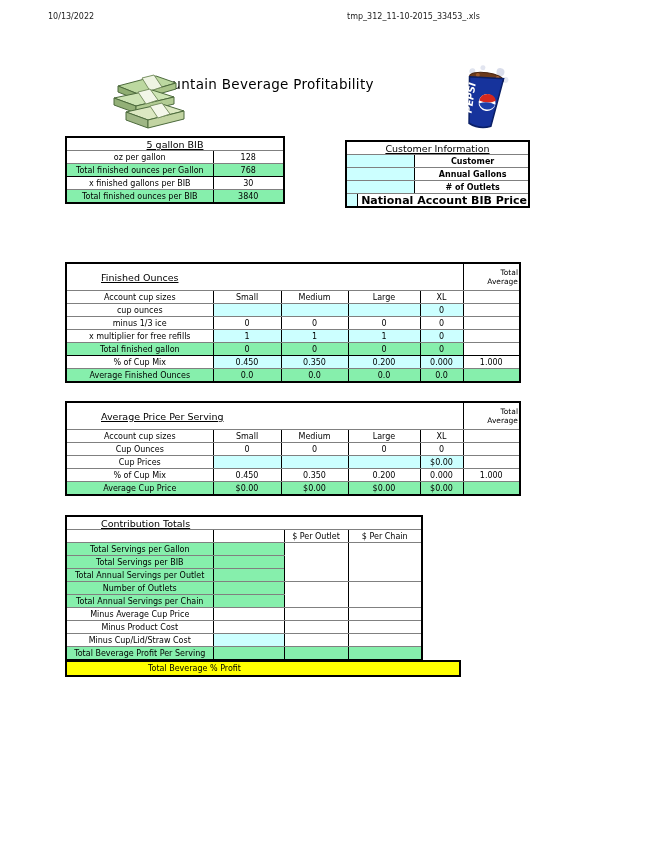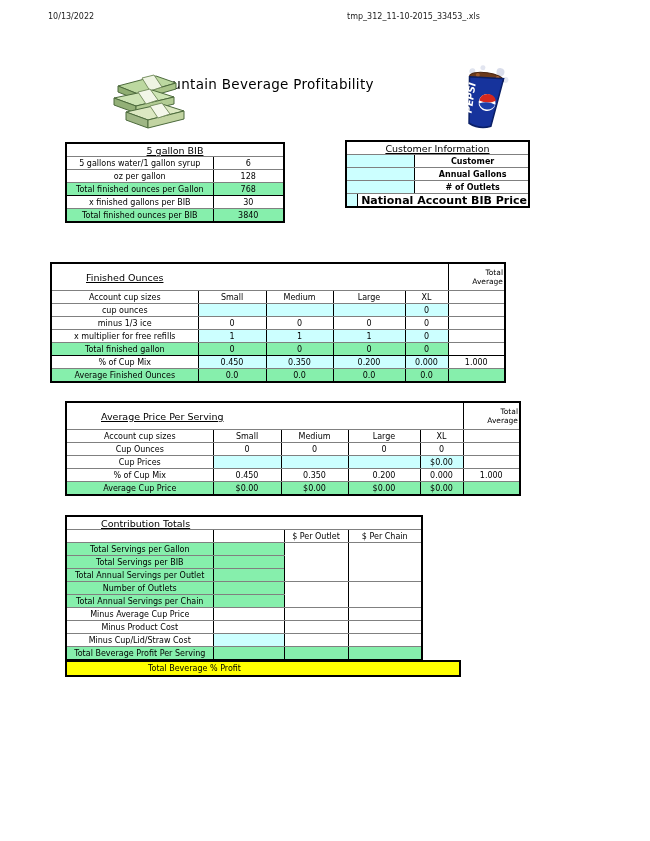--- a/index.html
+++ b/index.html
@@ -23,23 +23,23 @@
   .grid tr.tot td{border-top:1px solid #000;border-bottom:1px solid #000;}
   .y{background:#86efac;}
   .b{background:#CCFFFF;}
   td.ttl{font-size:9.5px;text-align:left;padding-left:34px;}
   td.ttl span, td.ttlc span{text-decoration:underline;}
   td.ttlc{font-size:9.5px;text-align:center;}
   td.tall{height:26px;}
   td.tavg{font-size:7.5px;line-height:1.25;text-align:right;}
   td.blab{font-weight:bold;text-align:center;padding-left:3px;}
   td.blab.small{font-size:11px;}
-  #bib-table{left:65px;top:142px;}
+  #bib-table{left:65px;top:136px;}
   #customer-table{left:345px;top:140px;}
-  #finished-table{left:50px;top:262px;}
+  #finished-table{left:65px;top:262px;}
   #avgprice-table{left:65px;top:401px;}
   #contribution-table{left:65px;top:515px;}
   .footer-bar{position:absolute;left:65px;top:660px;width:392px;height:13px;
               background:#FFFF00;border:2px solid #000;font-size:8px;line-height:13px;}
   .footer-bar span{display:inline-block;width:255px;text-align:center;}
 </style>
 </head>
 <body>
 
 <div class="sheet">
@@ -86,24 +86,20 @@
 
   <table class="grid" id="bib-table">
     <colgroup>
         <col style="width:147px">
         <col style="width:71px">
       </colgroup>
     <tbody id="bib-body">
       <tr>
           <td class="ttlc" colspan="2"><span>5 gallon BIB</span></td>
         </tr>
-    <tr>
-          <td>5 gallons water/1 gallon syrup</td>
-          <td>6</td>
-        </tr>
         <tr>
           <td>oz per gallon</td>
           <td>128</td>
         </tr>
         <tr class="tot">
           <td class="y">Total finished ounces per Gallon</td>
           <td class="y">768</td>
         </tr>
         <tr>
           <td>x  finished gallons per BIB</td>

